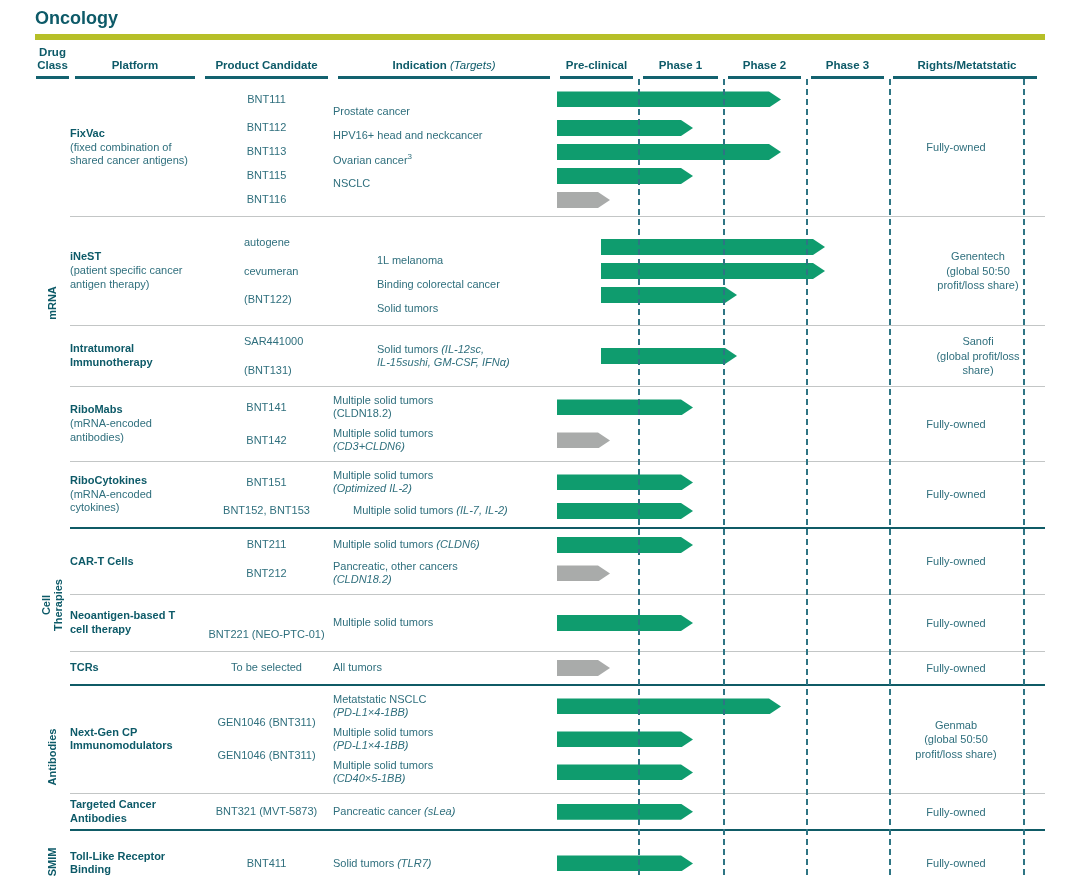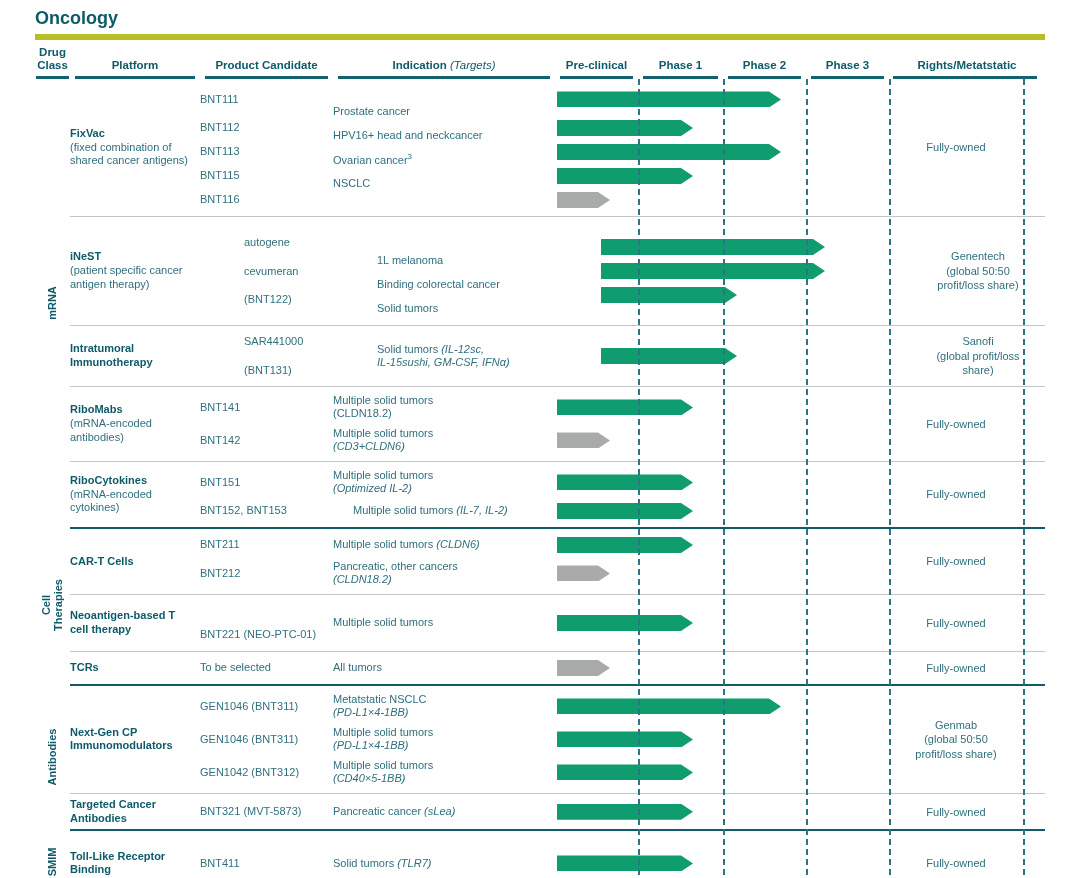--- a/index.html
+++ b/index.html
@@ -36,21 +36,21 @@
   .section:first-child .sec-groups{border-top:none;}
   .group{display:flex;align-items:stretch;padding:4px 0;}
   .group + .group{border-top:1px solid #c3c6c6;}
 
   .g-plat{width:130px;flex:0 0 130px;display:flex;flex-direction:column;
           justify-content:center;font-size:11px;line-height:1.25;padding-right:6px;box-sizing:border-box;}
   .g-plat b{color:#0d5a68;}
   .g-prodshared{width:133px;flex:0 0 133px;display:flex;flex-direction:column;
           justify-content:center;font-size:11px;line-height:1.3;margin-left:44px;}
   .g-stack{display:flex;flex-direction:column;justify-content:center;}
-  .stack-prod{width:133px;flex:0 0 133px;}
+  .stack-prod{width:133px;flex:0 0 133px;text-align:center;}
   .stack-ind{width:222px;flex:0 0 222px;}
   .stack-chart{width:334px;flex:0 0 334px;}
   .g-rights{flex:1;display:flex;align-items:center;justify-content:center;
             text-align:center;font-size:11px;line-height:1.3;padding-right:22px;box-sizing:border-box;}
 
   .cell{display:flex;flex-direction:column;justify-content:center;font-size:11px;line-height:1.2;}
   .cell sup{font-size:8px;}
   .arrow{height:16px;margin-left:2px;
      clip-path:polygon(0 0,calc(100% - 12px) 0,100% 50%,calc(100% - 12px) 100%,0 100%);}
   .arrow.green{background:#0f9c6e;}
@@ -366,21 +366,20 @@
             <div class="class-label"><span>Antibodies</span></div>
           </div>
           <div class="sec-groups">
             <div class="group">
               <div class="g-plat">
                 <b>Next-Gen CP Immunomodulators</b>
               </div>
               <div class="g-stack stack-prod">
                 <div class="cell" style="min-height: 33px;">GEN1046 (BNT311)</div>
                 <div class="cell" style="min-height: 33px;">GEN1046 (BNT311)</div>
-                <div class="cell" style="min-height: 33px;">GEN1042 (BNT312)</div>
               </div>
               <div class="g-stack stack-ind">
                 <div class="cell" style="min-height: 33px;">
                   <div><span>Metatstatic NSCLC</span></div>
                   <div><span class="it">(PD-L1×4-1BB)</span></div>
                 </div>
                 <div class="cell" style="min-height: 33px;">
                   <div><span>Multiple solid tumors</span></div>
                   <div><span class="it">(PD-L1×4-1BB)</span></div>
                 </div>

